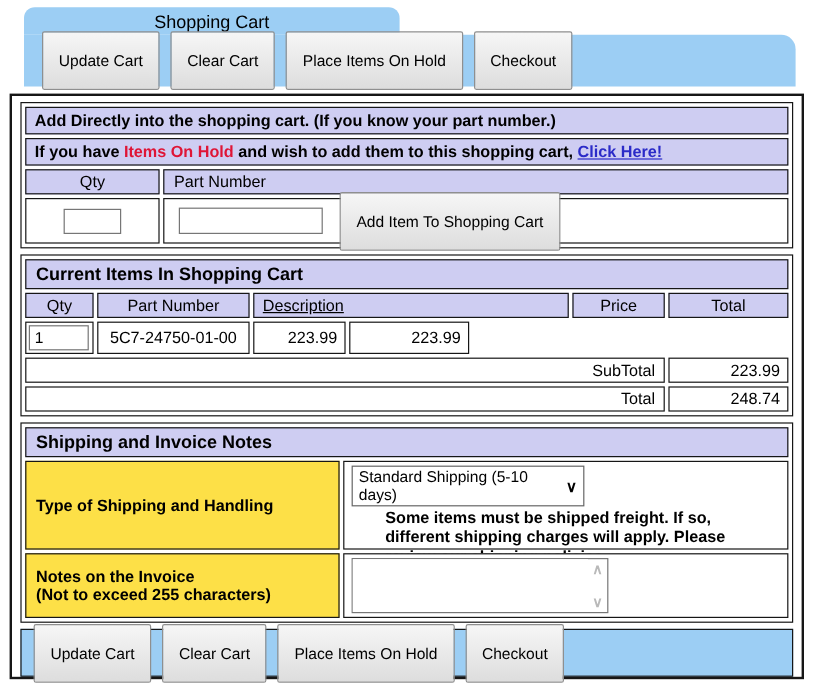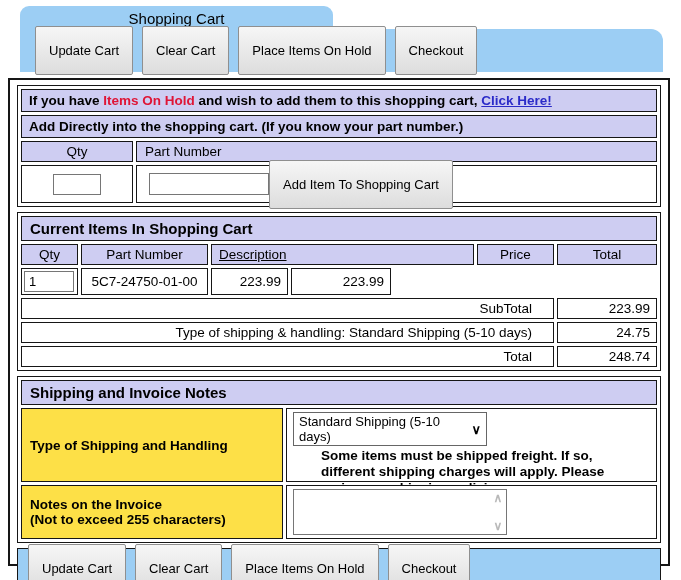--- a/index.html
+++ b/index.html
@@ -39,36 +39,36 @@
   
   .s1-qty { width: 112px; text-align: center; padding: 2px 0; }
   .s1-part { flex: 1; padding: 2px 8px; }
   .s1-inputrow .cell { display: flex; align-items: center; }
   .s1-qtycell { width: 112px; height: 38px; justify-content: center; }
   .s1-partcell { flex: 1; height: 38px; padding-left: 12px; }
   input[type="text"] { border: 1px solid #767676; font-family: "Liberation Sans", sans-serif;
     font-size: 13px; padding: 1px 4px; }
   .qty-input { width: 48px; height: 21px; }
   .part-input { width: 120px; height: 22px; }
-  .addbtn { }
+  .addbtn { margin-left: 14px; }
 
   
   .sec-title { padding: 3px 8px; font-weight: bold; font-size: 15px; }
   .c-qty { width: 57px; } .c-part { width: 127px; } .c-desc { flex: 1; }
   .c-price { width: 77px; } .c-total { width: 100px; }
   .colhead { text-align: center; padding: 2px 0; }
   .colhead.left { text-align: left; padding-left: 7px; text-decoration: underline; }
   .itemrow .cell { display: flex; align-items: center; height: 27px; }
   .itm-qty { padding-left: 2px; }
   .itm-qty input { width: 50px; height: 21px; }
   .ctr { justify-content: center; }
   .lft { padding-left: 8px; }
   .rgt { justify-content: flex-end; padding-right: 6px; }
   .sumrow .cell { height: 21px; display: flex; align-items: center; }
-  .sum-label { flex: 1; justify-content: flex-end; padding-right: 21px; background: #fff; }
+  .sum-label { flex: 1; justify-content: flex-end; padding-right: 7px; background: #fff; }
   .sum-val { width: 100px; justify-content: flex-end; padding-right: 6px; background: #fff; }
 
   
   .s3-left { width: 262px; display: flex; flex-direction: column; justify-content: center;
     padding-left: 8px; font-weight: bold; background: #fde047; }
   .s3-right { flex: 1; background: #fff; padding: 3px 6px; }
   .s3-row1 { height: 74px; }
   .s3-row2 { height: 54px; }
   .select { width: 194px; height: 22px; border: 1px solid #666; background: #fff;
     display: flex; align-items: center; justify-content: flex-end;
@@ -98,24 +98,24 @@
 <div class="bluebody">
   <button class="btn">Update Cart</button>
   <button class="btn">Clear Cart</button>
   <button class="btn">Place Items On Hold</button>
   <button class="btn">Checkout</button>
 </div>
 
 <div class="pagebox">
 
   <div class="section">
+    <div class="cell bannerrow">Add Directly into the shopping cart. (If you know your part number.)</div>
     <div class="cell bannerrow">
       <span>If you have </span><span class="red">Items On Hold</span><span> and wish to add them to this shopping cart, </span><span class="link">Click Here!</span>
     </div>
-    <div class="cell bannerrow">Add Directly into the shopping cart. (If you know your part number.)</div>
     <div class="hrow">
       <div class="cell s1-qty">Qty</div>
       <div class="cell s1-part">Part Number</div>
     </div>
     <div class="hrow s1-inputrow">
       <div class="cell white s1-qtycell">
         <input type="text" class="qty-input" value="" style="">
       </div>
       <div class="cell white s1-partcell">
         <input type="text" class="part-input" value="" style="">
@@ -137,24 +137,20 @@
       <div class="cell white c-qty itm-qty">
         <input type="text" value="1" style="">
       </div>
       <div class="cell white c-part ctr">5C7-24750-01-00</div>
       <div class="cell white c-price rgt">223.99</div>
       <div class="cell white c-total rgt">223.99</div>
     </div>
     <div class="hrow sumrow">
       <div class="cell sum-label">SubTotal</div>
       <div class="cell sum-val">223.99</div>
-    </div>
-    <div class="hrow sumrow">
-      <div class="cell sum-label">Type of shipping &amp; handling: Standard Shipping (5-10 days)</div>
-      <div class="cell sum-val">24.75</div>
     </div>
     <div class="hrow sumrow">
       <div class="cell sum-label">Total</div>
       <div class="cell sum-val">248.74</div>
     </div>
   </div>
 
   <div class="section">
     <div class="cell sec-title">Shipping and Invoice Notes</div>
     <div class="hrow s3-row1">

